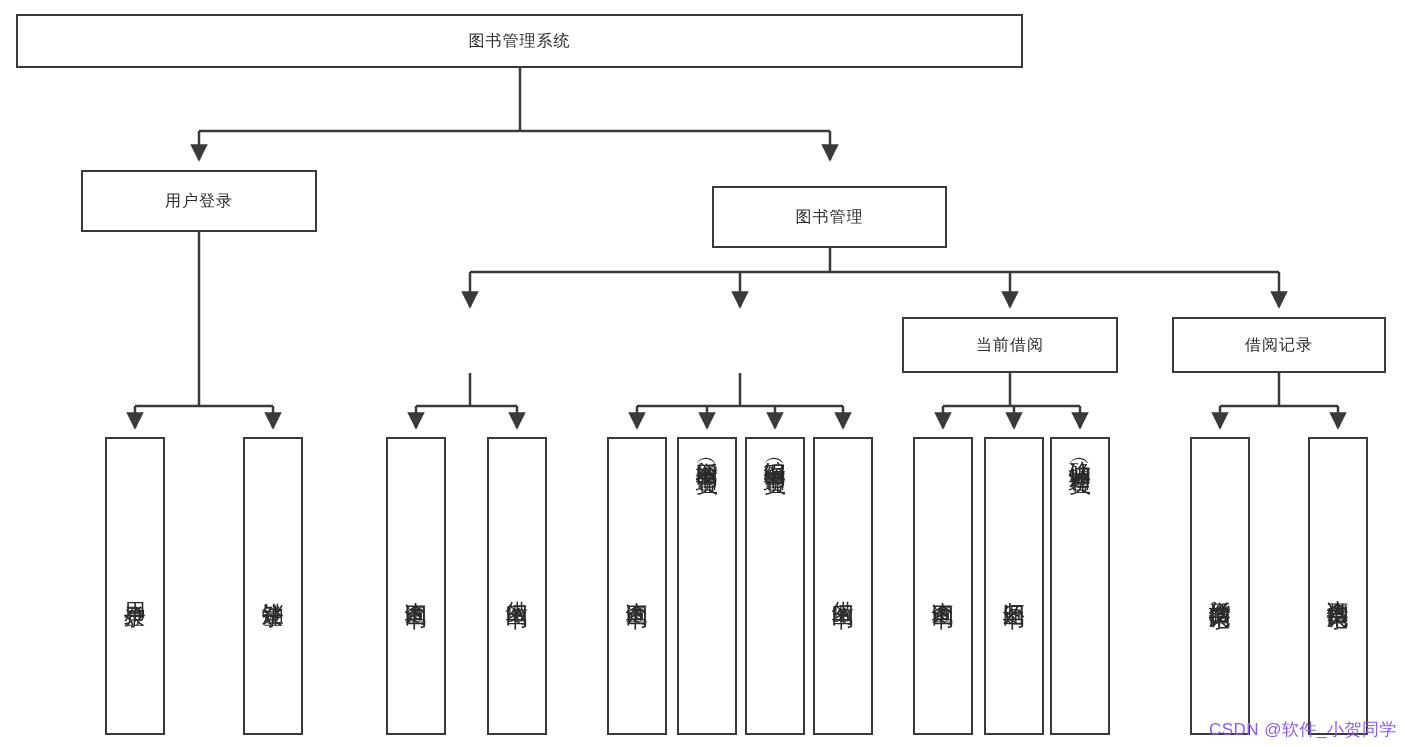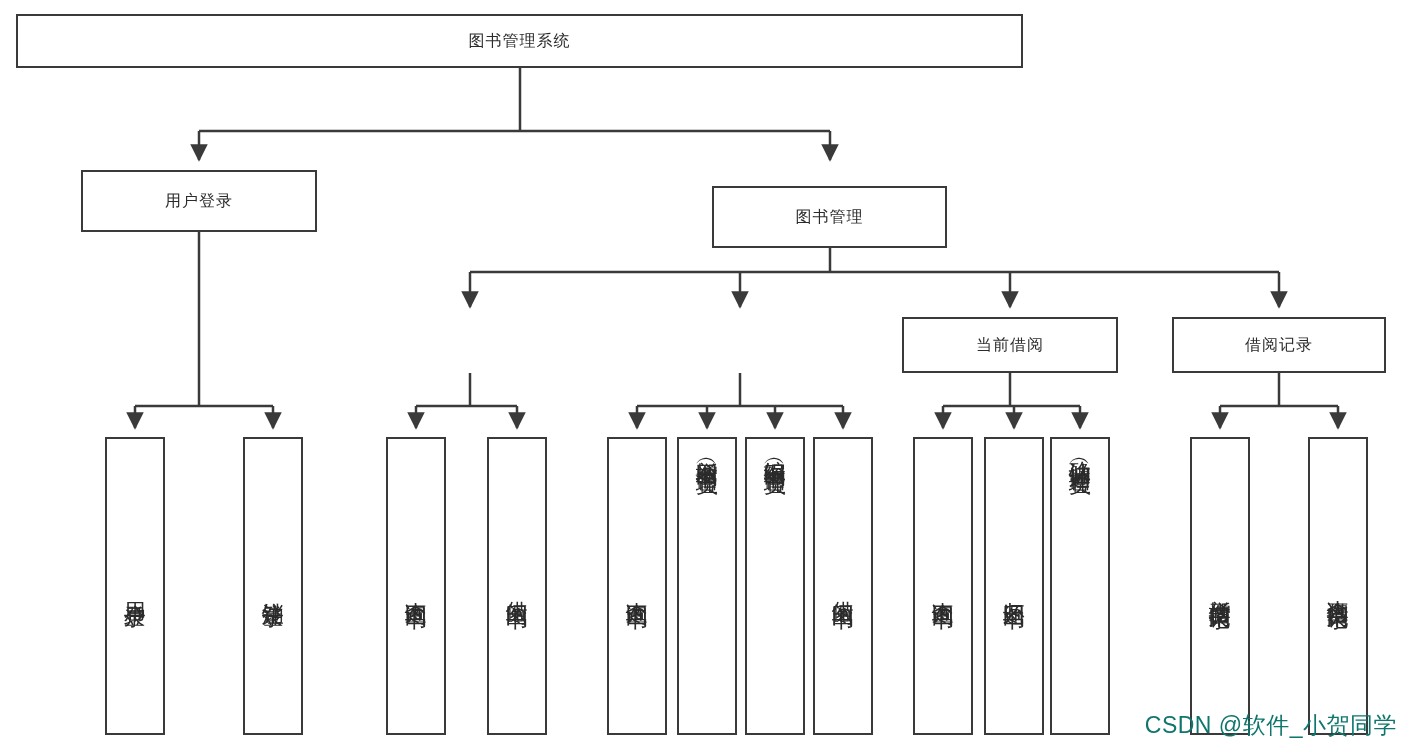--- a/index.html
+++ b/index.html
@@ -58,22 +58,22 @@
     align-items: flex-start;
     justify-content: center;
   }
   .leaf-box.center-v {
     align-items: center;
   }
   #watermark {
     position: absolute;
     right: 8px;
     bottom: 6px;
-    font-size: 23px;
-    color: #0f766e;
+    font-size: 17px;
+    color: #8b5cf6;
     letter-spacing: 0.5px;
     white-space: nowrap;
     pointer-events: none;
   }
 </style>
 </head>
 <body>
 
 <div id="diagram-canvas">
 

